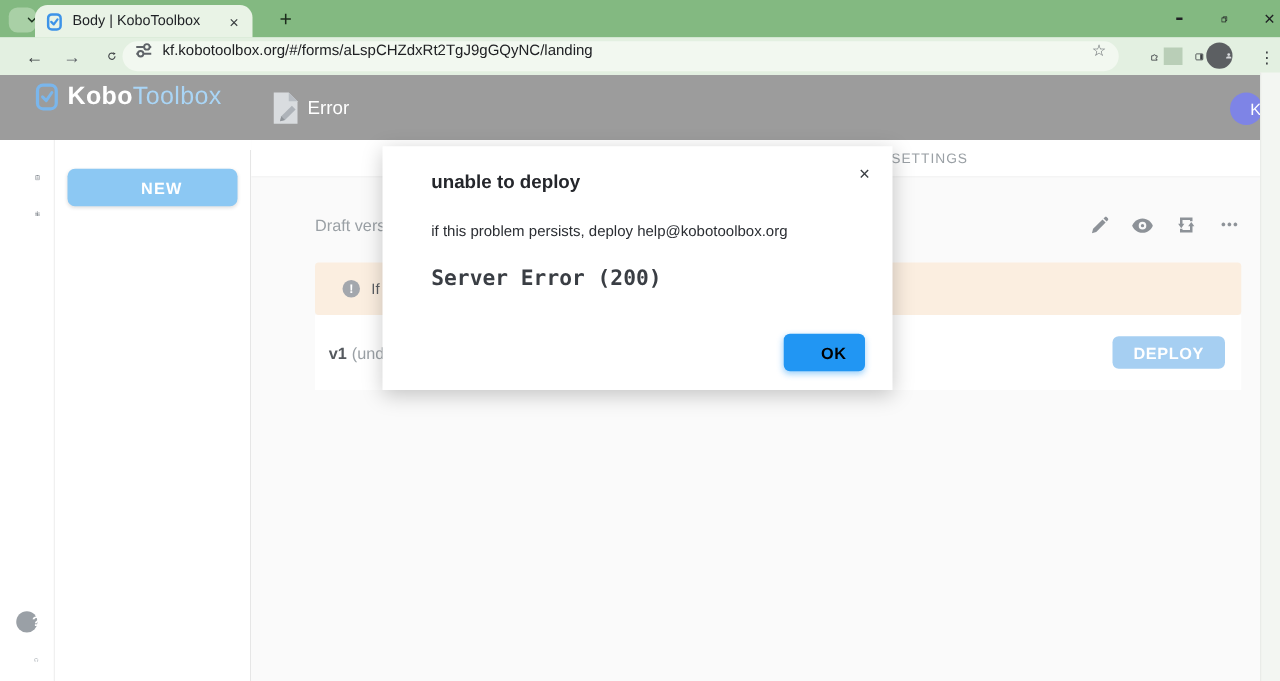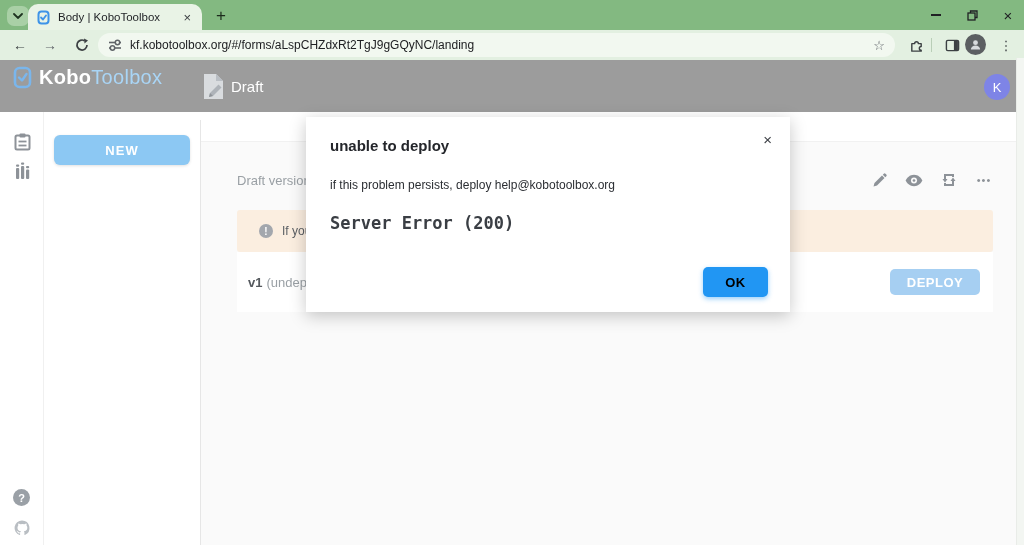--- a/index.html
+++ b/index.html
@@ -1,33 +1,33 @@
 <!DOCTYPE html>
 <html><head>
 <meta charset="utf-8">
 <style>
   * { margin:0; padding:0; box-sizing:border-box; }
   html,body { width:1024px; height:545px; overflow:hidden; font-family:"Liberation Sans",sans-serif; background:#fff; }
-  .abs { position:absolute; }
+  .abs { position:absolute;padding-left:15px; }
 
   
   #tabstrip { left:0; top:0; width:1024px; height:30px; background:#83b981; }
   #tabsearch { left:7px; top:6px; width:22px; height:20px; border-radius:7px; background:#a9d0a6; display:flex; align-items:center; justify-content:center; cursor:pointer; }
   #tab { left:28px; top:4px; width:174px; height:26px; background:#e9f3e6; border-radius:10px 10px 0 0; display:flex; align-items:center; padding:0 9px; }
   #tab-title { flex:1; font-size:11.5px; color:#1f2125; margin-left:8px; white-space:nowrap; overflow:hidden; }
   #tab-close { font-size:13px; color:#3c4043; cursor:pointer; padding:0 2px; }
   #newtab { left:210px; top:5px; width:22px; height:22px; display:flex; align-items:center; justify-content:center; font-size:17px; color:#1c2b1c; cursor:pointer; }
   .winctl { top:6px; width:20px; height:18px; display:flex; align-items:center; justify-content:center; color:#202124; cursor:pointer; }
   #win-min { left:926px; } #win-restore { left:962px; } #win-close { left:998px; font-size:15px; }
   #win-min .bar { width:10px; height:1.5px; background:#202124; }
 
   #toolbar { left:0; top:30px; width:1024px; height:30px; background:#e3f0e1; }
   .navbtn { top:4px; width:22px; height:22px; display:flex; align-items:center; justify-content:center; font-size:14px; cursor:pointer; }
   #nav-back { left:9px; color:#3c4043; } #nav-fwd { left:39px; color:#5f6368; } #nav-reload { left:71px; }
-  #urlbar { left:98px; top:3px; width:797px; height:24px; background:#f2f8f0; border-radius:12px; display:flex; align-items:center; padding:0 10px; }
+  #urlbar { left:98px; top:3px; width:797px; height:24px; background:#f2f8f0; border-radius:12px; display:flex; align-items:flex-start; padding:0 10px; }
   #url-text { flex:1; font-size:12px; color:#202124; margin-left:8px; white-space:nowrap; overflow:hidden; }
   #star { font-size:13px; color:#5f6368; cursor:pointer; }
   #ext-puzzle { left:905px; top:4px; } #sidepanel { left:941px; top:4px; }
   .tb-icon { width:22px; height:22px; display:flex; align-items:center; justify-content:center; cursor:pointer; }
   #tb-sep { left:931px; top:8px; width:1px; height:14px; background:#b9ceb7; }
   #tb-avatar { left:965px; top:4px; width:21px; height:21px; border-radius:50%; background:#5c5f62; display:flex; align-items:center; justify-content:center; cursor:pointer; }
   #tb-menu { left:996px; top:4px; width:20px; height:22px; display:flex; align-items:center; justify-content:center; font-size:13px; color:#3c4043; cursor:pointer; }
 
   
   #app-header { left:0; top:60px; width:1016px; height:52px; background:#9c9c9c; }
@@ -69,21 +69,21 @@
   #deploy-btn { width:90px; height:26px; background:#a6cff2; border:none; border-radius:5px; color:#fff; font-size:13px; font-weight:bold; letter-spacing:.5px; cursor:pointer; font-family:"Liberation Sans",sans-serif; }
 
   #languages-row { margin-top:6px; height:44px; background:#fff; display:flex; align-items:center; padding:0 16px 0 11px; }
   #languages-label { font-size:12.5px; font-weight:bold; color:#7d8187; }
   #languages-value { font-size:12.5px; color:#b2b6bb; margin-left:5px; flex:1; }
   #globe { width:20px; height:20px; cursor:pointer; }
 
   #scrollbar { right:0; top:58px; width:8px; height:487px; background:#f3f6f2; border-left:1px solid #e9ece8; }
 
   
-  #modal { left:306px; top:117px; width:484px; height:195px; background:#fff; box-shadow:0 4px 16px rgba(0,0,0,.22); z-index:10; }
+  #modal { left:306px; top:117px; width:408px; height:195px; background:#fff; box-shadow:0 4px 16px rgba(0,0,0,.22); z-index:10; }
   #modal-title { left:24px; top:20px; font-size:15px; font-weight:bold; color:#24262b; }
   #modal-close { right:18px; top:15px; font-size:15px; color:#3b3e44; cursor:pointer; line-height:1; }
   #modal-message { left:24px; top:61px; font-size:12px; color:#2b2e33; }
   #modal-error { left:24px; top:96px; font-family:"DejaVu Sans Mono",monospace; font-size:17px; font-weight:600; color:#3a3e44; }
   #modal-ok { right:22px; bottom:15px; width:65px; height:30px; background:#2196f3; border:none; border-radius:5px; color:#000000; font-size:13px; font-weight:bold; letter-spacing:.5px; cursor:pointer; box-shadow:0 2px 5px rgba(33,150,243,.45); font-family:"Liberation Sans",sans-serif; }
 </style>
 </head>
 <body>
 
 <div id="tabstrip" class="abs">
@@ -163,21 +163,21 @@
       <span id="brand-light">Toolbox</span>
   </div>
   <div id="formdoc" class="abs">
     <svg width="23" height="27" viewBox="0 0 23 27">
         <path d="M2 1 h12 l7 7 v18 h-19 z" fill="#d9dcdf"></path>
         <path d="M14 1 l7 7 h-7 z" fill="#b9bec4"></path>
         <path d="M8 20 l8.5-8.5 3 3 L11 23 l-4 1 z" fill="#aeb3b9"></path>
         <path d="M8 20 l3 3 -4 1 z" fill="#8f9499"></path>
       </svg>
   </div>
-  <div id="form-title" class="abs">Draft</div>
+  <div id="form-title" class="abs">Error</div>
   <div id="hdr-avatar" class="abs">K</div>
 </div>
 
 <div id="rail" class="abs">
   <div id="rail-forms" class="rail-icon abs">
     <svg width="17" height="18" viewBox="0 0 17 18">
         <rect x="1.5" y="2.5" width="14" height="14" rx="1.5" fill="none" stroke="#8d9298" stroke-width="2"></rect>
         <rect x="5.5" y="0.5" width="6" height="4" rx="1" fill="#8d9298"></rect>
         <line x1="4.5" y1="8.5" x2="12.5" y2="8.5" stroke="#8d9298" stroke-width="1.8"></line>
         <line x1="4.5" y1="12.5" x2="12.5" y2="12.5" stroke="#8d9298" stroke-width="1.8"></line>

